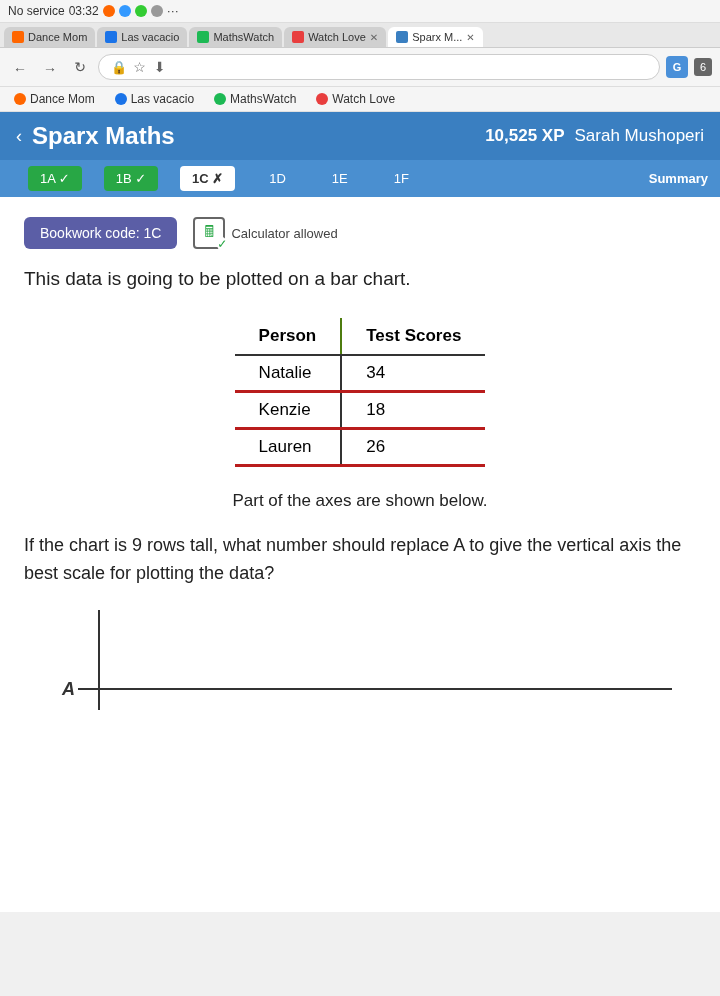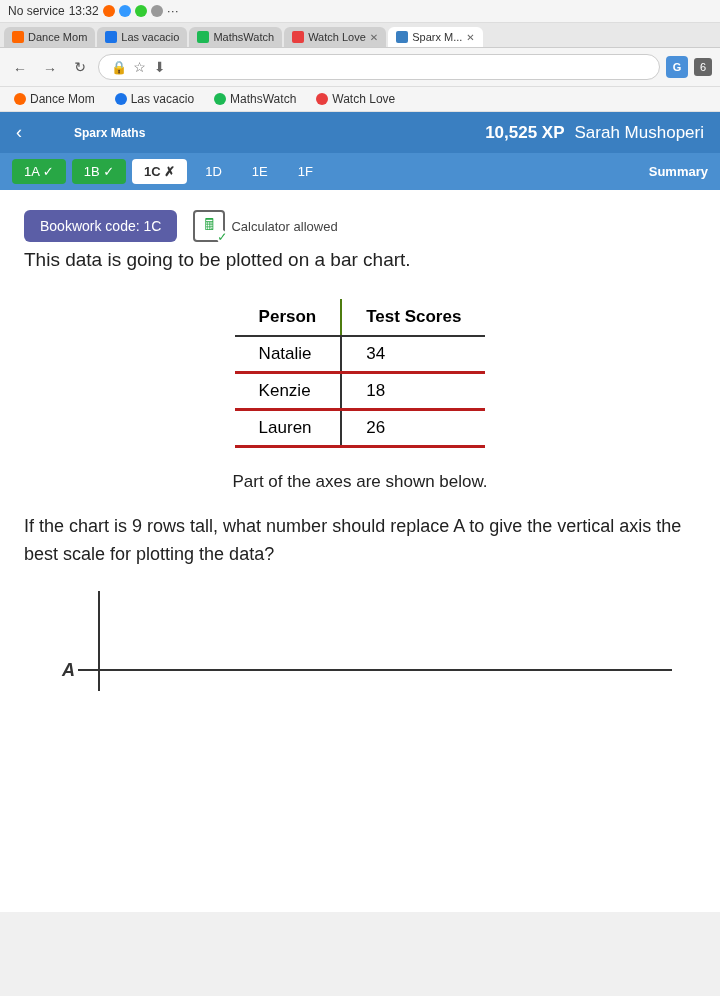--- a/index.html
+++ b/index.html
@@ -168,24 +168,23 @@
       align-items: center;
       justify-content: space-between;
     }
     .sparx-left { display: flex; align-items: center; gap: 10px; }
     .back-arrow {
       font-size: 18px;
       color: white;
       cursor: pointer;
     }
     .sparx-title {
-      font-size: 12px;
+      font-size: 24px;
       font-weight: bold;
       color: white;
-      margin-left: 42px;
     }
     .sparx-right {
       display: flex;
       align-items: center;
       gap: 10px;
       font-size: 17px;
       color: white;
     }
     .xp-badge { font-weight: bold; }
 
@@ -197,20 +196,21 @@
       padding: 6px 12px;
       gap: 6px;
     }
     .task-tab {
       padding: 5px 12px;
       border-radius: 4px;
       font-size: 13px;
       font-weight: 500;
       cursor: pointer;
       color: white;
+      margin-left: 16px;
     }
     .task-tab.completed {
       background: #28a745;
       color: white;
     }
     .task-tab.active-tab {
       background: #fff;
       color: #333;
       font-weight: bold;
     }
@@ -228,21 +228,21 @@
     
     .question-area {
       padding: 20px 24px;
       background: #fff;
     }
 
     .bookwork-row {
       display: flex;
       align-items: flex-end;
       gap: 16px;
-      margin-bottom: 4px;
+      margin-bottom: 16px;
     }
     .bookwork-badge {
       background: #5b5ea6;
       color: white;
       padding: 8px 16px;
       border-radius: 6px;
       font-size: 14px;
       font-weight: 500;
     }
     .calculator-allowed {
@@ -352,21 +352,21 @@
       font-style: italic;
       color: #333;
     }
   </style>
 </head>
 <body>
 
 <div class="status-bar">
   <div class="status-left">
     <span>No service</span>
-    <span>13:32</span>
+    <span>03:32</span>
     <span class="status-icon icon-orange"></span>
     <span class="status-icon icon-blue"></span>
     <span class="status-icon icon-green"></span>
     <span class="status-icon icon-gray"></span>
     <span>···</span>
   </div>
 </div>
 
 <div class="tab-bar">
   <div class="tab">

